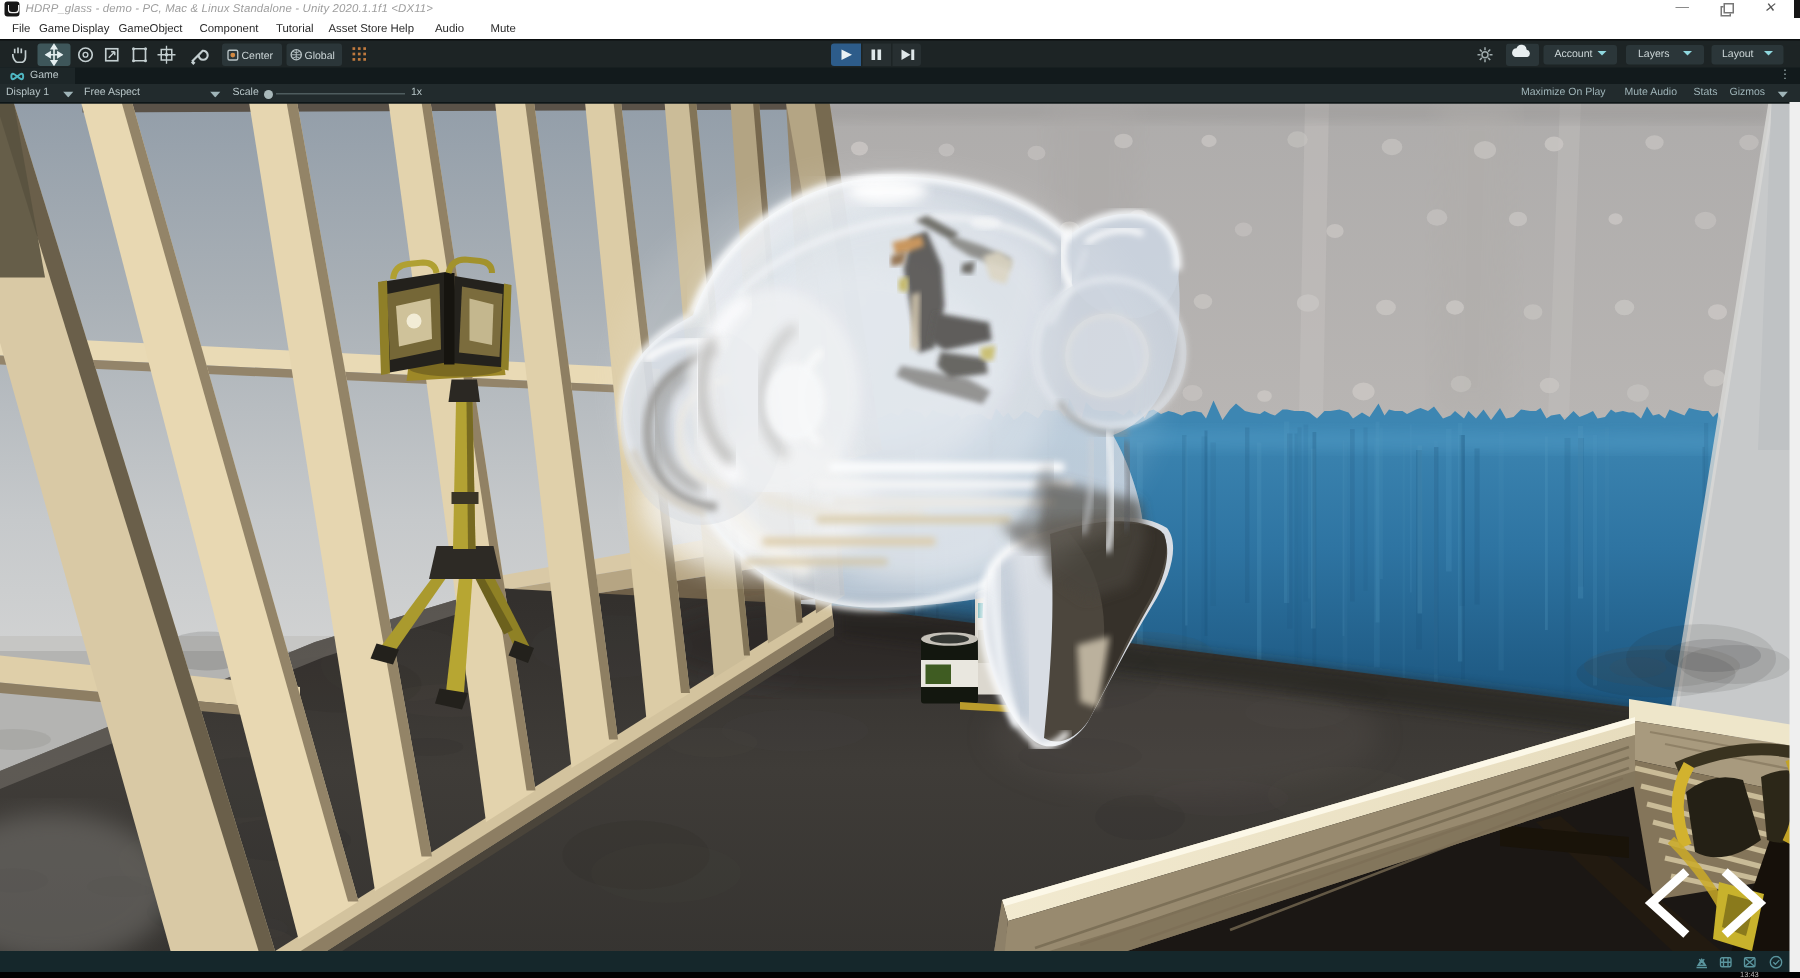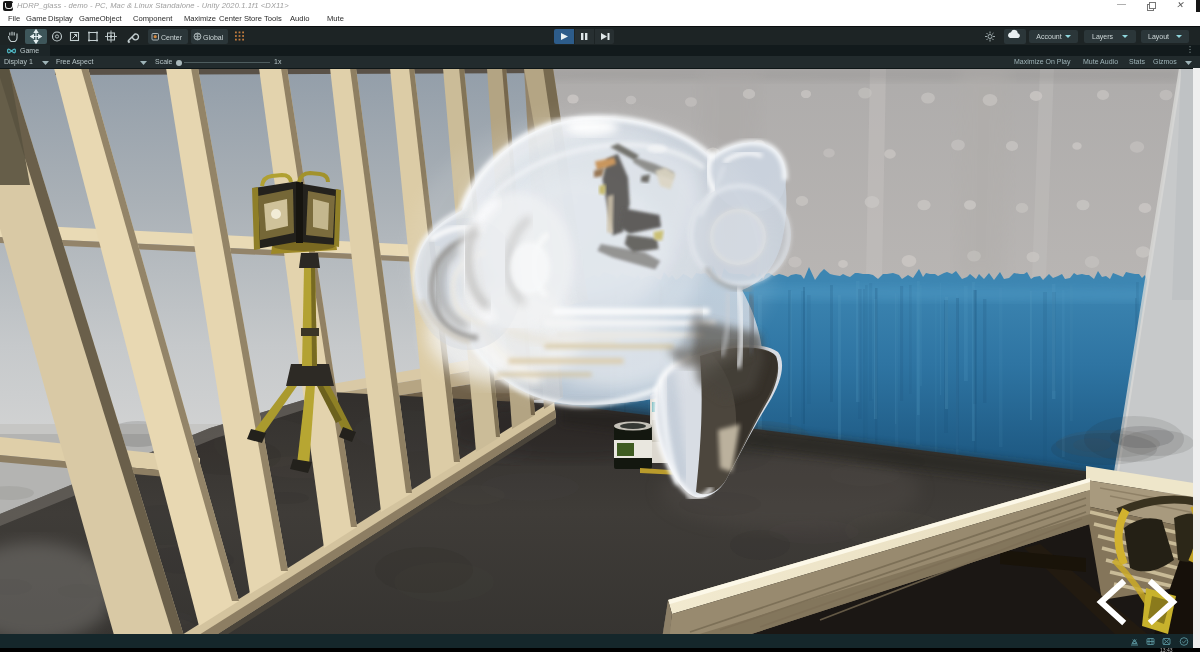--- a/index.html
+++ b/index.html
@@ -483,22 +483,22 @@
  <span class="abs" style="left:1176px;top:0px;color:#555;font-size:9px;">✕</span>
  <div class="abs" style="left:1196px;top:0;width:4px;height:26px;background:#161616;"></div>
 </div>
 
 <div class="abs menubar">
  <span style="left:8px">File</span>
     <span style="left:26px">Game</span>
     <span style="left:48px">Display</span>
  <span style="left:79px">GameObject</span>
     <span style="left:133px">Component</span>
-    <span style="left:184px">Maximize</span>
- <span style="left:219px">Center Store Tools</span>
+    <span style="left:184px">Tutorial</span>
+ <span style="left:219px">Asset Store Help</span>
     <span style="left:290px">Audio</span>
     <span style="left:327px">Mute</span>
 </div>
 
 <div class="abs toolbar">
  <svg class="abs" style="left:0;top:0" width="260" height="19" viewBox="0 0 260 19">
   <rect x="25" y="2" width="22" height="15" rx="2" fill="#3e565a"></rect>
 
   <g stroke="#c3ced0" stroke-width="1.1" fill="none">
    <path d="M11,14.5 q-2.5,-2 -2.5,-5.5 M11,14.5 l4,0 q2,-1 2,-3.5 l0,-4.5 M9.8,8.5 l0,-3 M12,8.5 l0,-3.8 M14.2,8.5 l0,-3.2"></path>

